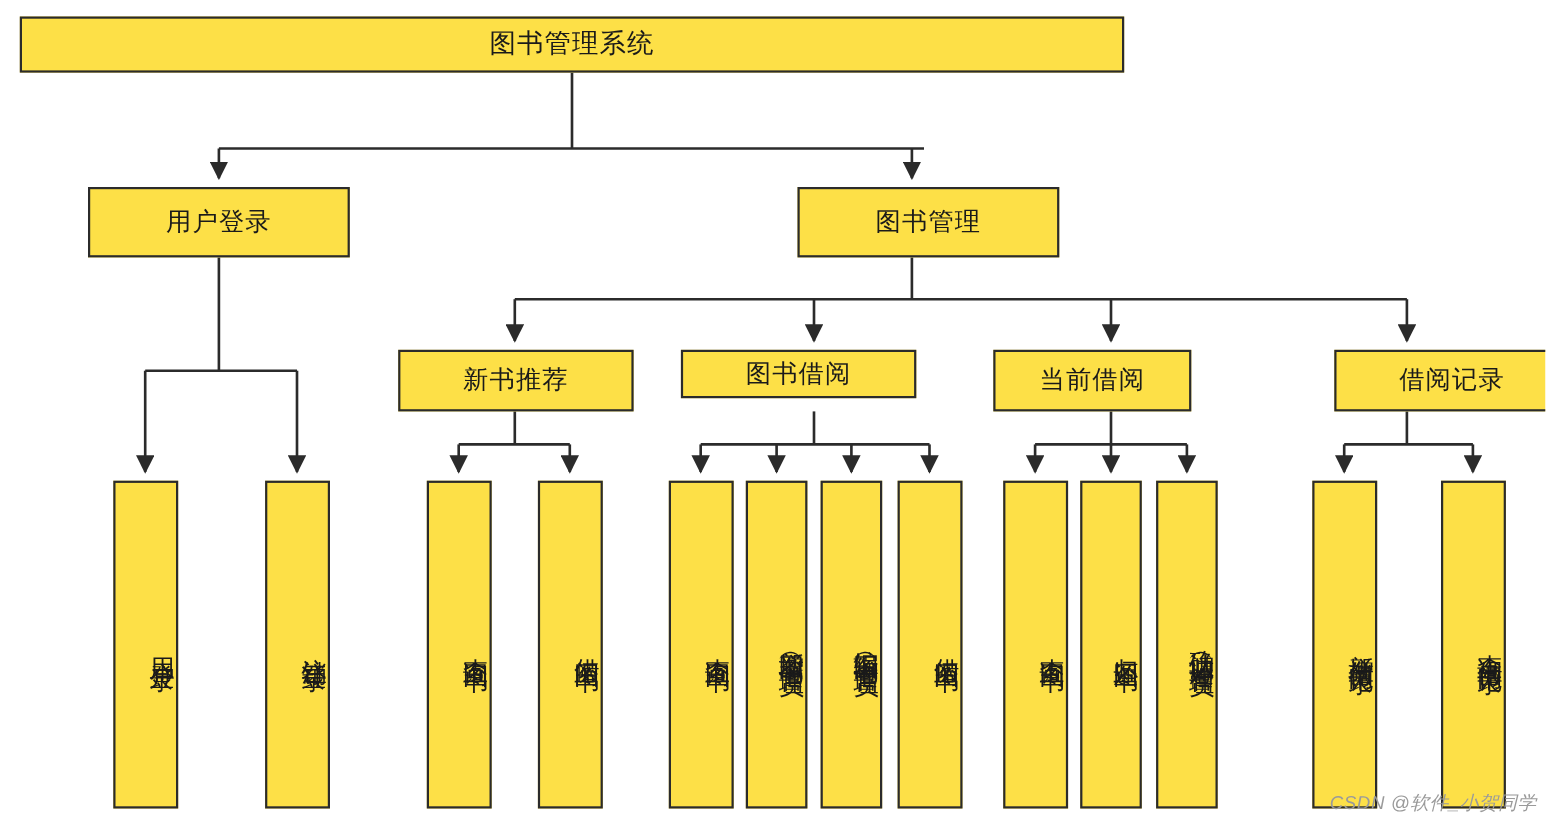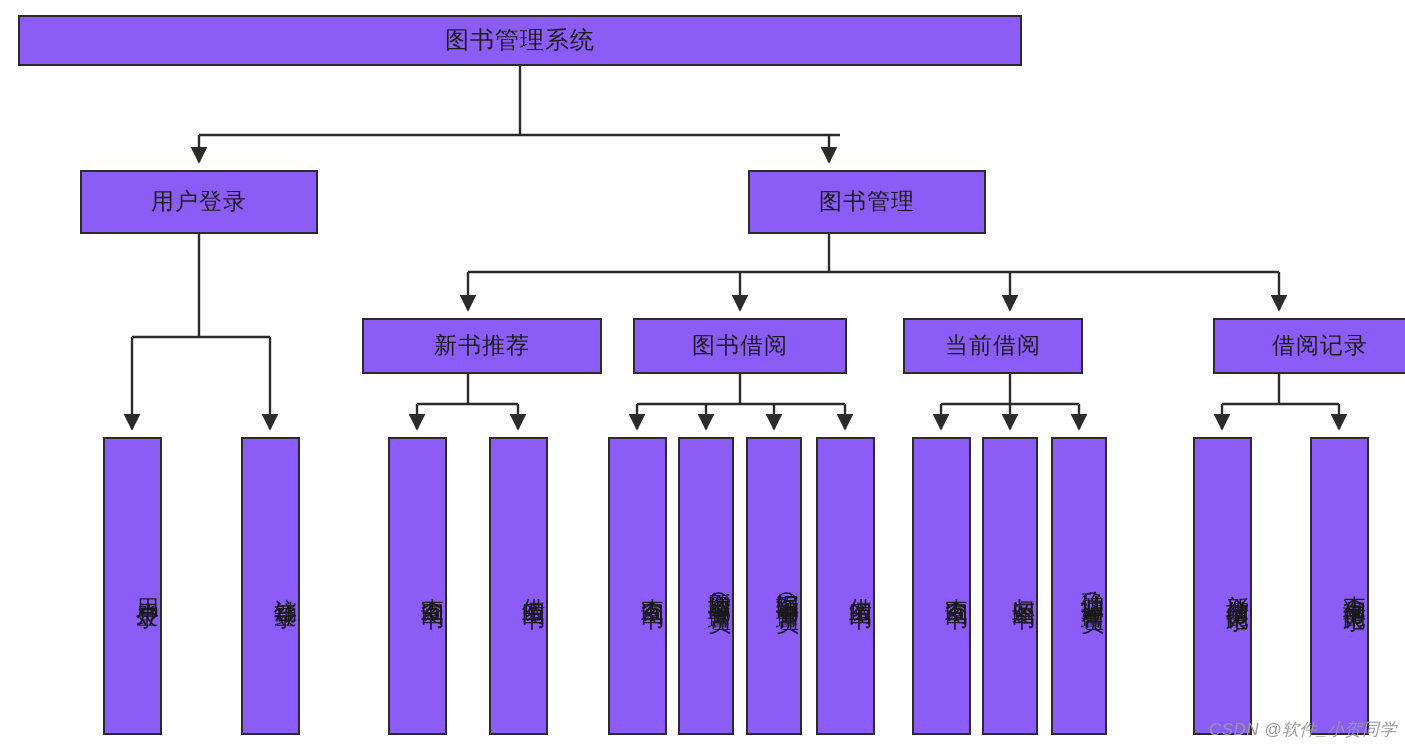--- a/index.html
+++ b/index.html
@@ -22,21 +22,21 @@
     position: absolute;
     left: 0;
     top: 0;
     width: 1405px;
     height: 747px;
     pointer-events: none;
   }
   .node {
     position: absolute;
     box-sizing: border-box;
-    background: #8b5cf6;
+    background: #fde047;
     border: 2.2px solid #2b2b2b;
     display: flex;
     align-items: center;
     justify-content: center;
     color: #1a1a1a;
   }
   .node.horiz {
     font-size: 23px;
     letter-spacing: 1px;
     line-height: 1.2;
@@ -127,28 +127,28 @@
     </g>
   </svg>
 
   <div class="node horiz root" style="left:18px; top:15px; width:1004px; height:51px;">
     <span>图书管理系统</span>
   </div>
 
   <div class="node horiz" style="left:80px; top:170px; width:238px; height:64px;">
     <span>用户登录</span>
   </div>
-  <div class="node horiz" style="left:748px; top:170px; width:238px; height:64px;">
+  <div class="node horiz" style="left:725px; top:170px; width:238px; height:64px;">
     <span>图书管理</span>
   </div>
 
-  <div class="node horiz" style="left:362px; top:318px; width:240px; height:56px;">
+  <div class="node horiz" style="left:362px; top:318px; width:214px; height:56px;">
     <span>新书推荐</span>
   </div>
-  <div class="node horiz" style="left:633px; top:318px; width:214px; height:56px;">
+  <div class="node horiz" style="left:619px; top:318px; width:214px; height:44px;">
     <span>图书借阅</span>
   </div>
   <div class="node horiz" style="left:903px; top:318px; width:180px; height:56px;">
     <span>当前借阅</span>
   </div>
   <div class="node horiz" style="left:1213px; top:318px; width:214px; height:56px;">
     <span>借阅记录</span>
   </div>
 
   <div class="node vert" style="left:103px; top:437px; width:59px; height:298px;">

